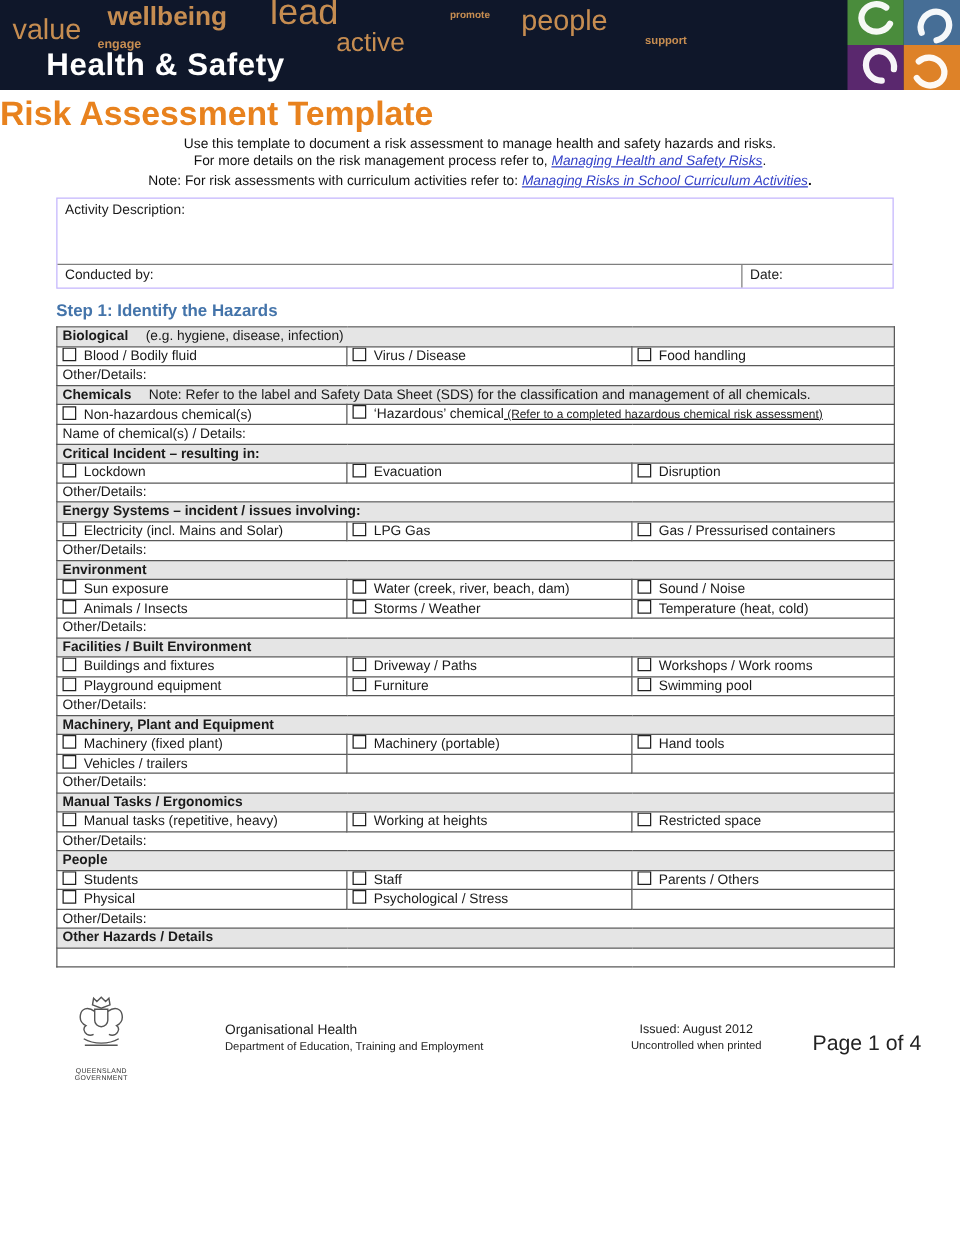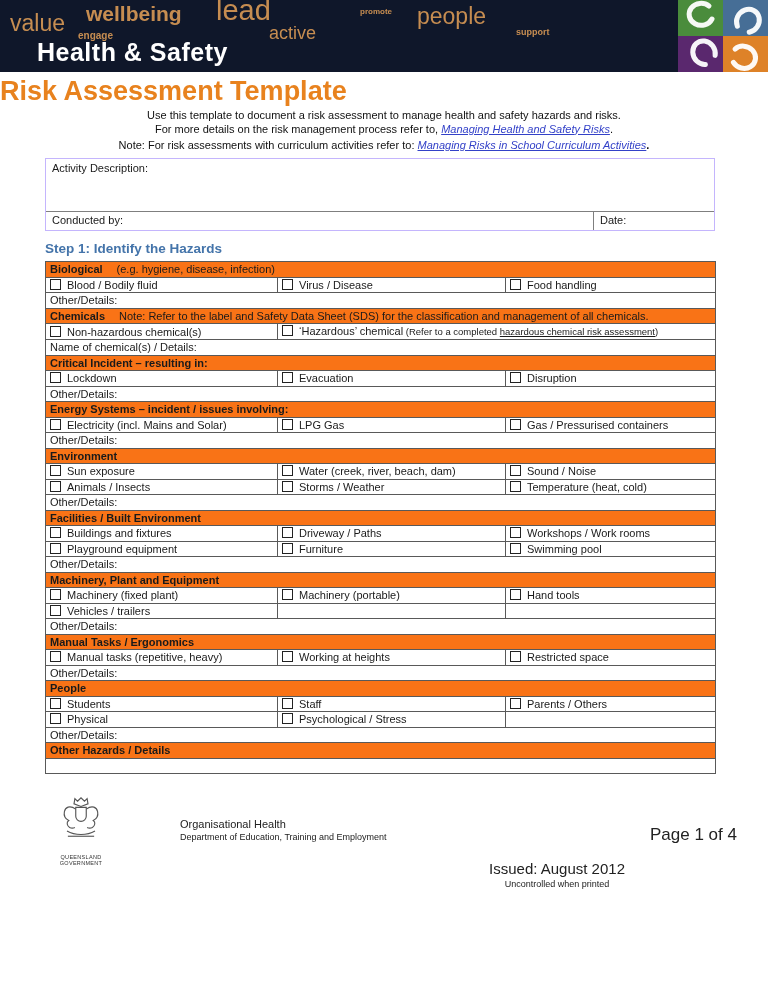--- a/index.html
+++ b/index.html
@@ -6,21 +6,21 @@
   .page{position:relative;width:768px;height:994px;background:#fff;overflow:hidden;
         font-family:"Liberation Sans", sans-serif;color:#1a1a1a;}
 
   
   .banner{position:relative;width:768px;height:72px;background:#0f172a;overflow:hidden;}
   .bw{position:absolute;color:#e7a258;font-weight:bold;white-space:nowrap;opacity:.85;}
   .bw0{left:10px;top:10px;font-size:23px;font-weight:normal;}
   .bw1{left:86px;top:2px;font-size:21px;}
   .bw2{left:78px;top:30px;font-size:10px;}
   .bw3{left:216px;top:-6px;font-size:29px;font-weight:normal;}
-  .bw4{left:269px;top:23px;font-size:18px;font-weight:normal;}
+  .bw4{left:269px;top:23px;font-size:21px;font-weight:normal;}
   .bw5{left:360px;top:7px;font-size:8px;}
   .bw6{left:417px;top:3px;font-size:23px;font-weight:normal;}
   .bw7{left:516px;top:27px;font-size:9px;}
   .hs-title{position:absolute;left:37px;top:38px;font-size:25px;font-weight:bold;color:#ffffff;letter-spacing:.5px;}
   .tiles{position:absolute;right:0;top:0;width:90px;height:72px;display:grid;
          grid-template-columns:45px 45px;grid-template-rows:36px 36px;}
   .tile{position:relative;}
   .tile svg{position:absolute;inset:0;}
 
   
@@ -36,37 +36,37 @@
   .conducted{flex:0 0 535px;padding:2px 6px;height:14px;border-right:1px solid #7f7f7f;}
   .datecell{flex:1;padding:2px 6px;height:14px;}
 
   
   .step-heading{margin:10px 0 5px 45px;font-size:13.5px;font-weight:bold;color:#4474aa;}
 
   
   table.hazards{border-collapse:collapse;margin-left:45px;width:670px;table-layout:fixed;}
   table.hazards td{border:1px solid #595959;font-size:11px;padding:0 4px;height:14.5px;
                    line-height:14px;overflow:hidden;white-space:nowrap;vertical-align:middle;}
-  tr.sec td{background:#f97316;}
+  tr.sec td{background:#e5e5e5;}
   .sec-title{font-weight:bold;}
   .sec-note{margin-left:14px;}
   .cb{display:inline-block;width:9px;height:9px;border:1.2px solid #222;margin-right:6px;
       vertical-align:-1px;background:#fff;}
-  .paren{font-size:9.5px;}
+  .paren{font-size:9.5px;text-decoration:underline;}
   .paren u{cursor:pointer;}
   td.tall-empty{height:110px;}
 
   
   .footer{position:relative;width:768px;height:90px;margin-top:20px;font-size:9px;color:#222;}
   .qg-logo{position:absolute;left:52px;top:2px;width:58px;text-align:center;}
   .qg-caption{font-size:5.5px;line-height:6px;color:#333;letter-spacing:.3px;}
   .f-org{position:absolute;left:180px;top:24px;width:280px;}
   .f-org .l1{font-size:11px;margin-bottom:2px;}
   .f-issued{position:absolute;left:487px;top:24px;width:140px;text-align:center;}
-  .f-issued .l1{font-size:15px;margin-bottom:2px;margin-top:42px;}
+  .f-issued .l1{font-size:10px;margin-bottom:2px;}
   .f-page{position:absolute;left:650px;top:31px;font-size:17px;}
 </style>
 </head>
 <body>
 
 <div class="page">
 
   <div class="banner">
     <span class="bw bw0">value</span>
     <span class="bw bw1">wellbeing</span>

